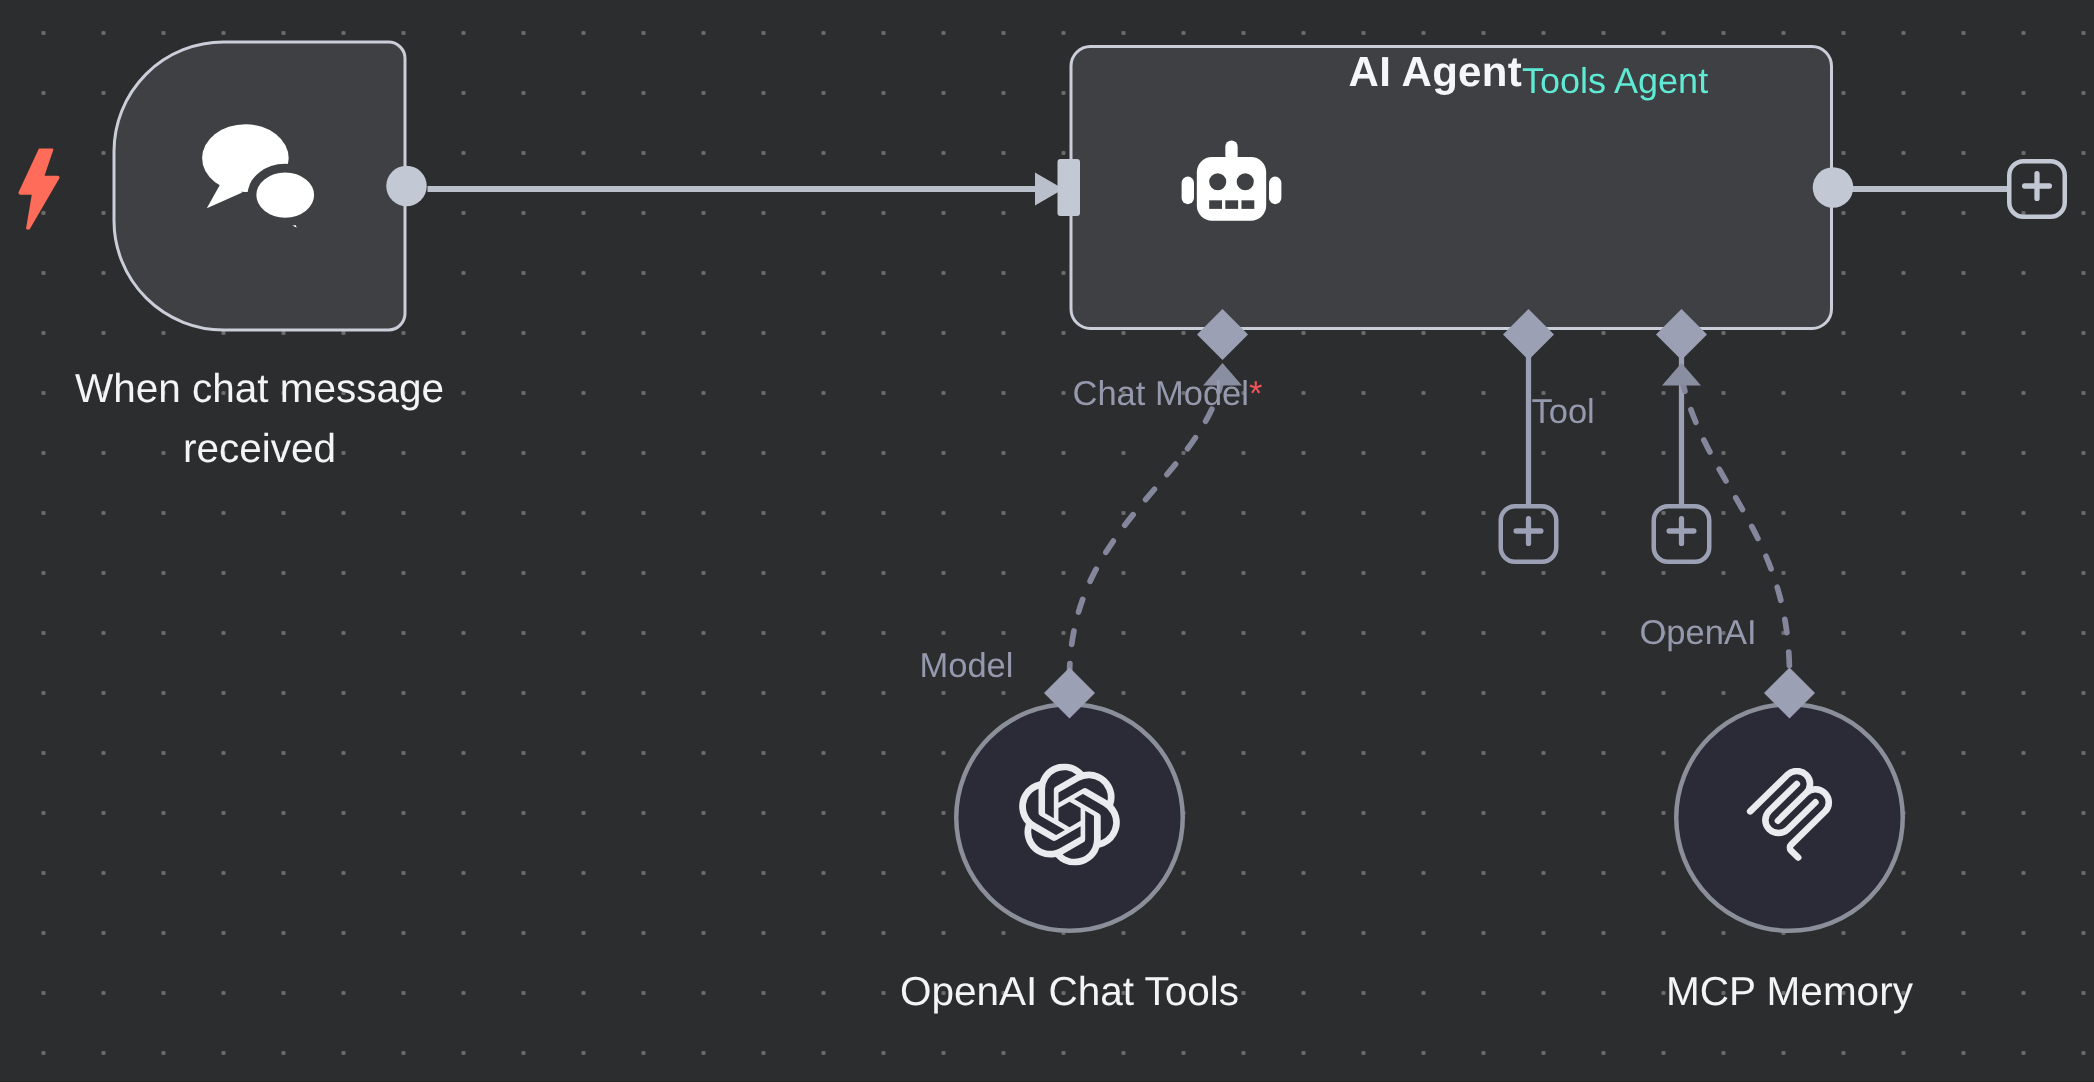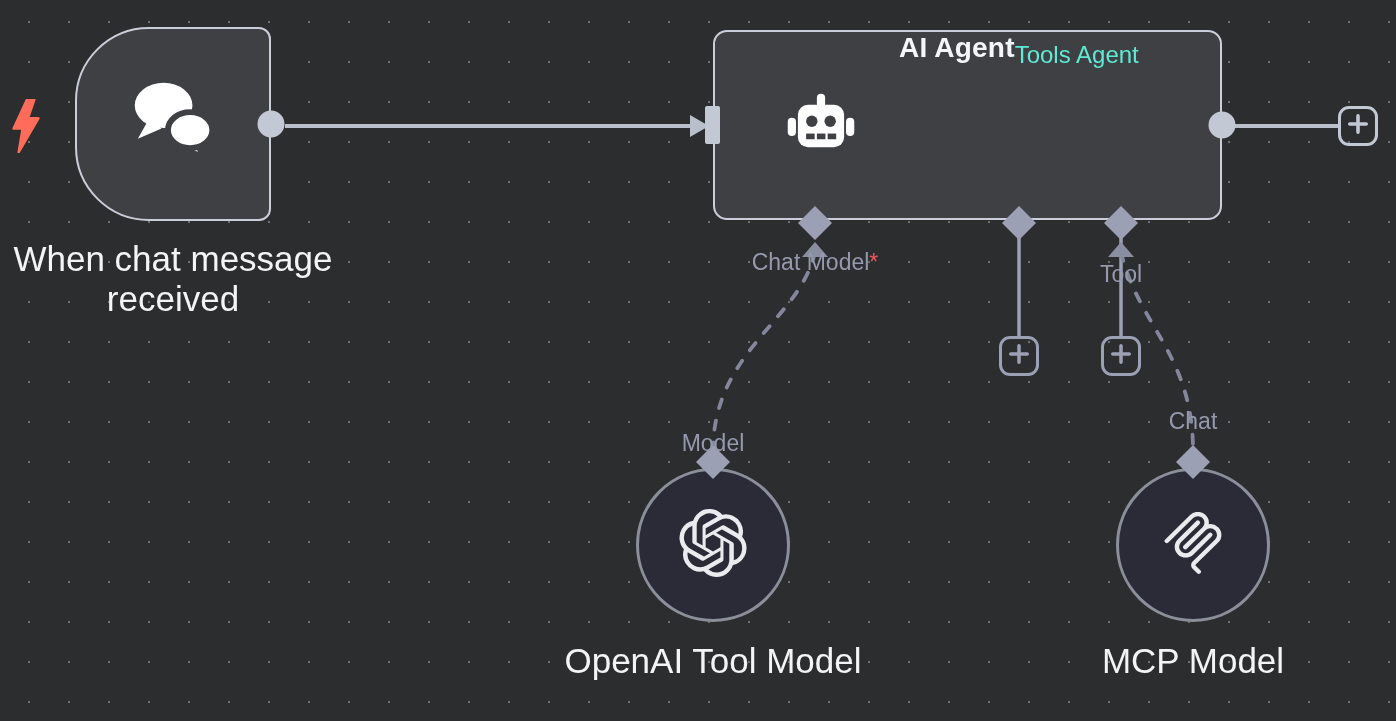--- a/index.html
+++ b/index.html
@@ -37,27 +37,27 @@
   .agent-subtitle{font-size:24px;font-weight:400;color:#5eead4;margin-top:9px;}
   .node-circle{
     width:154px;height:154px;border-radius:50%;
     background:#2a2b37;border:3px solid #8b8f9a;
   }
   .node-circle.openai{left:636px;top:468px;}
   .node-circle.mcp{left:1116px;top:468px;}
   
   .node-label{
     position:absolute;text-align:center;color:#f3f4f6;
-    font-size:35px;font-weight:500;line-height:40px;
+    font-size:27px;font-weight:500;line-height:40px;
   }
   .trigger-label{left:2px;top:239px;width:342px;}
   .openai-label{left:543px;top:641px;width:340px;}
   .mcp-label{left:1023px;top:641px;width:340px;}
   .port-label{
-    position:absolute;text-align:center;color:#9599ad;
+    position:absolute;color:#9599ad;
     font-size:23px;font-weight:400;width:200px;
   }
   .req{color:#f0545c;}
   
   .plus-btn{
     position:absolute;width:40px;height:40px;border-radius:11px;
     display:flex;align-items:center;justify-content:center;
     background:transparent;
   }
   .plus-bright{border:3px solid #c3c9d4;}
@@ -179,21 +179,21 @@
   </div>
   <div class="plus-btn plus-muted toplayer" style="left:1101px;top:336px;">
     <span>
       <svg width="22" height="22" viewBox="0 0 20 20">
         <path d="M10 2.5 V17.5 M2.5 10 H17.5" stroke="#9ba0b5" stroke-width="3.2" stroke-linecap="round"></path>
       </svg>
     </span>
   </div>
 
   <div class="node-label trigger-label">When chat message received</div>
-  <div class="node-label openai-label">OpenAI Tool Model</div>
-  <div class="node-label mcp-label">MCP Model</div>
+  <div class="node-label openai-label">OpenAI Chat Tools</div>
+  <div class="node-label mcp-label">MCP Memory</div>
 
   <div class="port-label" style="left:715px;top:249px;"><span>Chat Model</span><span class="req">*</span></div>
   <div class="port-label" style="left:1021px;top:261px;"><span>Tool</span></div>
   <div class="port-label" style="left:613px;top:408px;margin-top:22px;"><span>Model</span></div>
-  <div class="port-label" style="left:1093px;top:408px;"><span>Chat</span></div>
+  <div class="port-label" style="left:1093px;top:408px;"><span>OpenAI</span></div>
 
 </div>
 
 </body></html>

